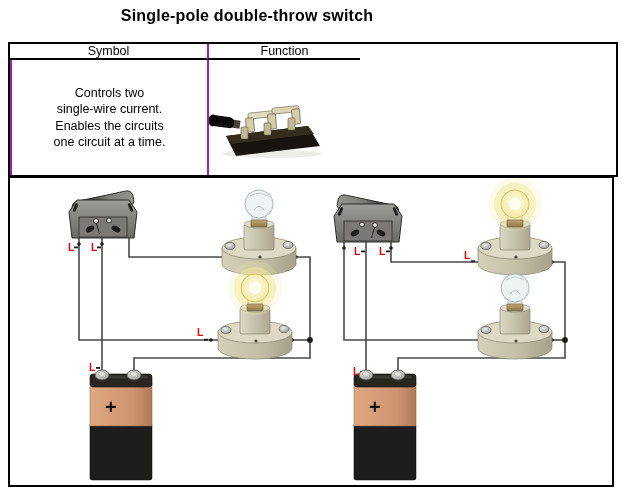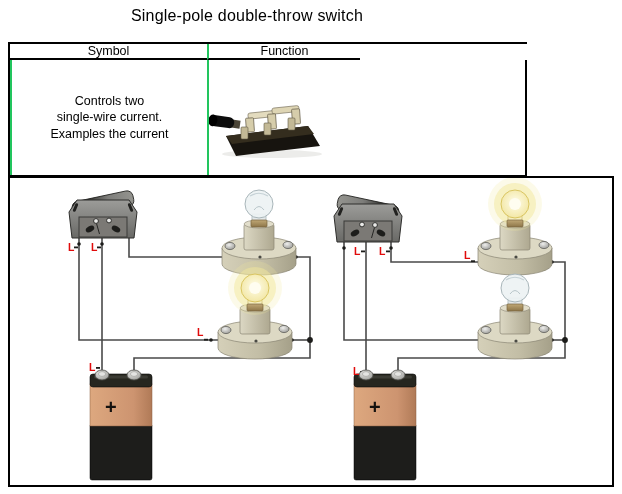--- a/index.html
+++ b/index.html
@@ -2,33 +2,33 @@
 <html><head>
 <meta charset="utf-8">
 <style>
   html,body{margin:0;padding:0;background:#fff;}
   .stage{
     position:relative;width:622px;height:494px;background:#ffffff;overflow:hidden;
     font-family:"Liberation Sans","DejaVu Sans",sans-serif;color:#000;
   }
   .page-title{
     position:absolute;top:7px;left:0;width:494px;text-align:center;
-    font-size:16px;font-weight:normal;letter-spacing:.2px;color:#000;
+    font-size:16px;font-weight:bold;letter-spacing:.2px;color:#000;
   }
   .info-table{
-    position:absolute;left:8px;top:42px;width:519px;height:135px;
+    position:absolute;left:8px;top:42px;width:610px;height:135px;
     border:2px solid #000;box-sizing:border-box;background:#fff;
     display:grid;grid-template-columns:197px 153px 252px;grid-template-rows:16px 1fr;
   }
   .hcell{
     border-bottom:2px solid #000;display:flex;align-items:center;justify-content:center;
     font-size:12.5px;color:#000;background:#fff;
   }
   .bcell{background:#fff;position:relative;overflow:hidden;}
-  .vline{border-left:2px solid #22c55e;}
+  .vline{border-left:2px solid #a21caf;}
   .func-text{
     position:absolute;inset:0;display:flex;flex-direction:column;align-items:center;justify-content:center;
     font-size:12.5px;line-height:16.5px;text-align:right;color:#000;
   }
   .circuit-panel{
     position:absolute;left:8px;top:176px;width:606px;height:311px;
     border:2px solid #000;box-sizing:border-box;background:#fff;
   }
   .circuit-panel svg{position:absolute;left:0;top:0;}
   svg text{font-family:"Liberation Sans","DejaVu Sans",sans-serif;}
@@ -57,21 +57,22 @@
           <circle cx="117" cy="44" r="4.4" fill="#fff"></circle>
           <circle cx="117" cy="80" r="4.4" fill="#fff"></circle>
         </g>
       </svg>
     </div>
 
     <div class="bcell vline">
       <div class="func-text">
         <span>Controls two</span>
         <span>single-wire current.</span>
-        <span>Examples the current</span>
+        <span>Enables the circuits</span>
+        <span>one circuit at a time.</span>
       </div>
     </div>
 
     <div class="bcell vline">
       <svg width="250" height="117" viewBox="0 0 248 117">
 
         <g>
           <ellipse cx="62" cy="94" rx="50" ry="4" fill="#ececea"></ellipse>
           <polygon points="16,76 98,66 110,86 26,96" fill="#17140f"></polygon>
           <polygon points="16,76 98,66 104,74 22,84" fill="#342d1e"></polygon>

